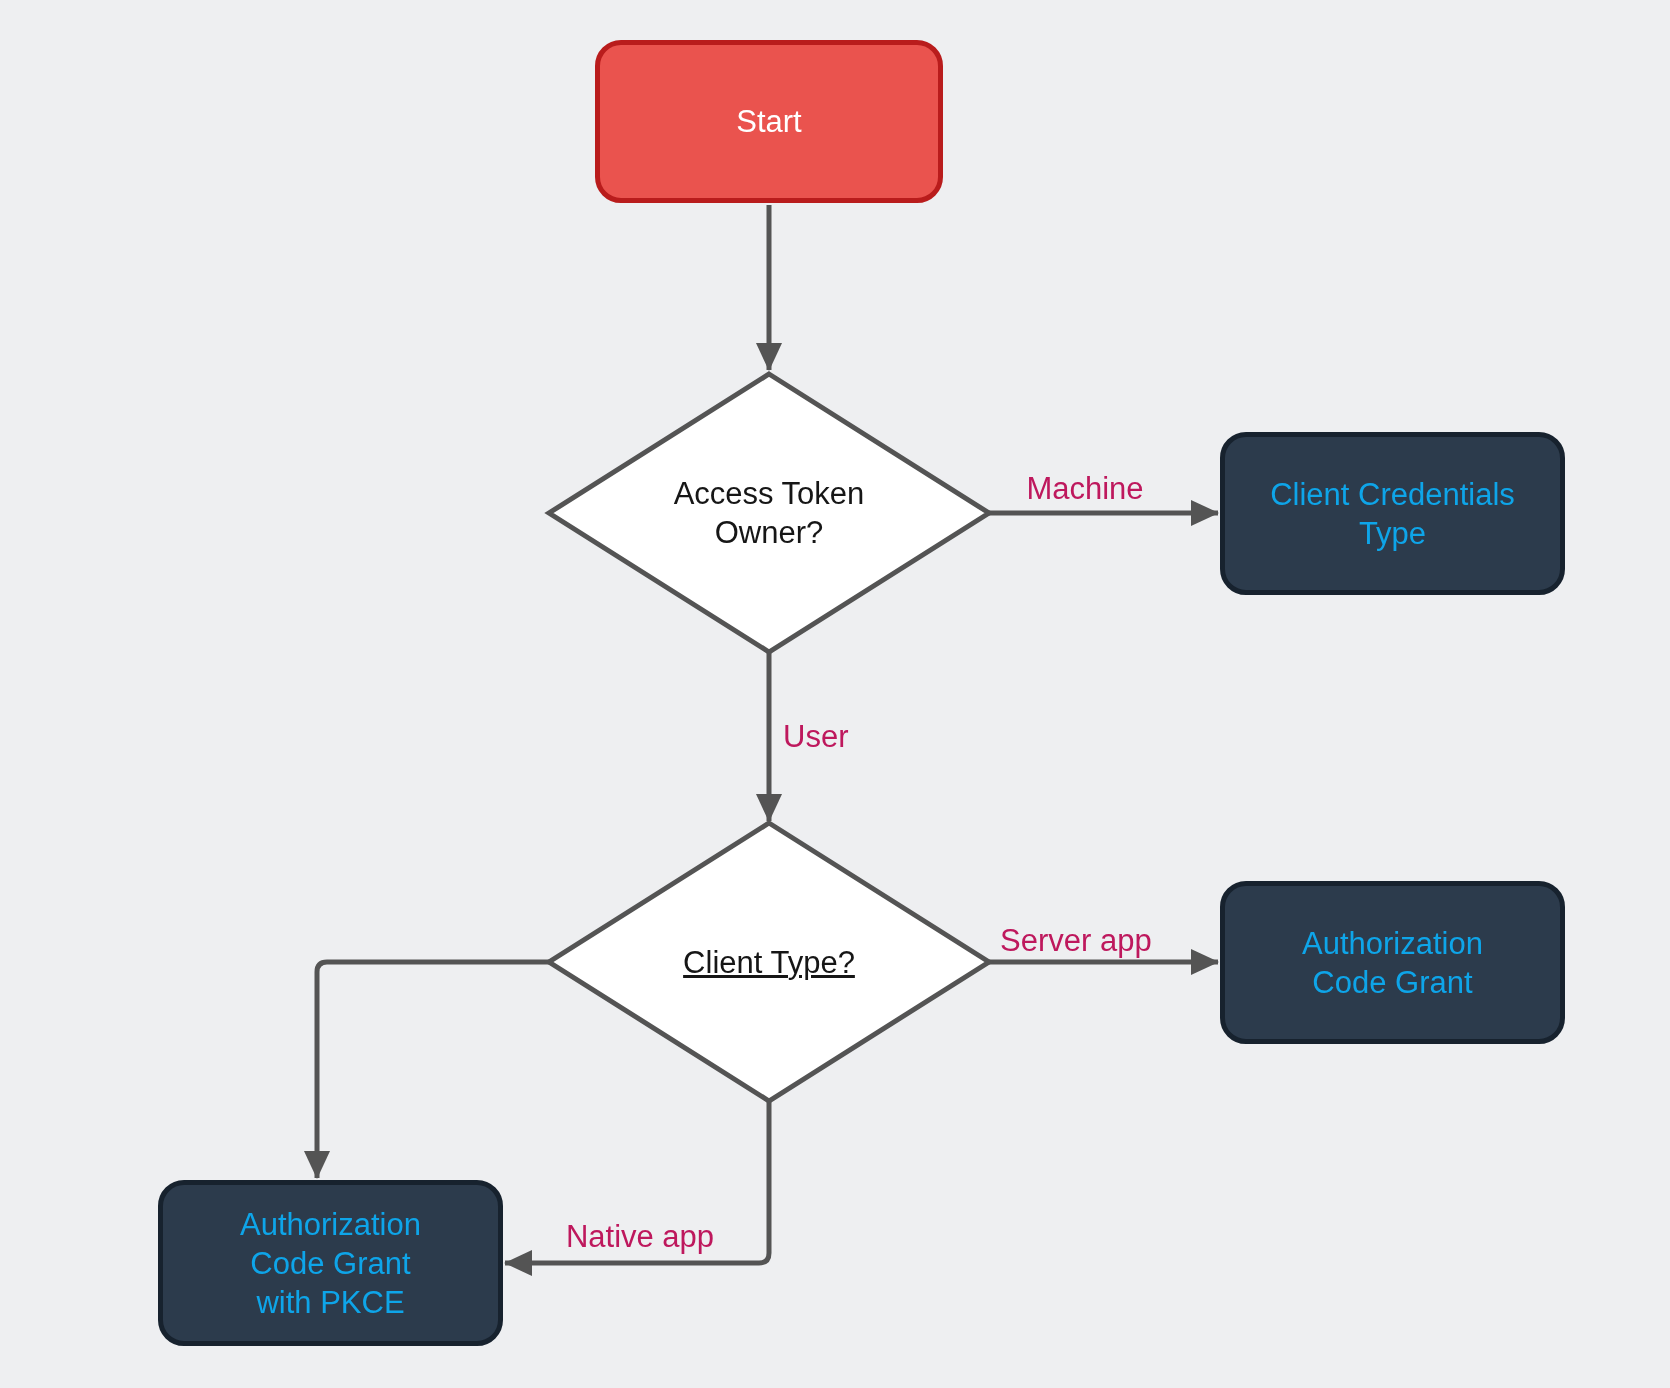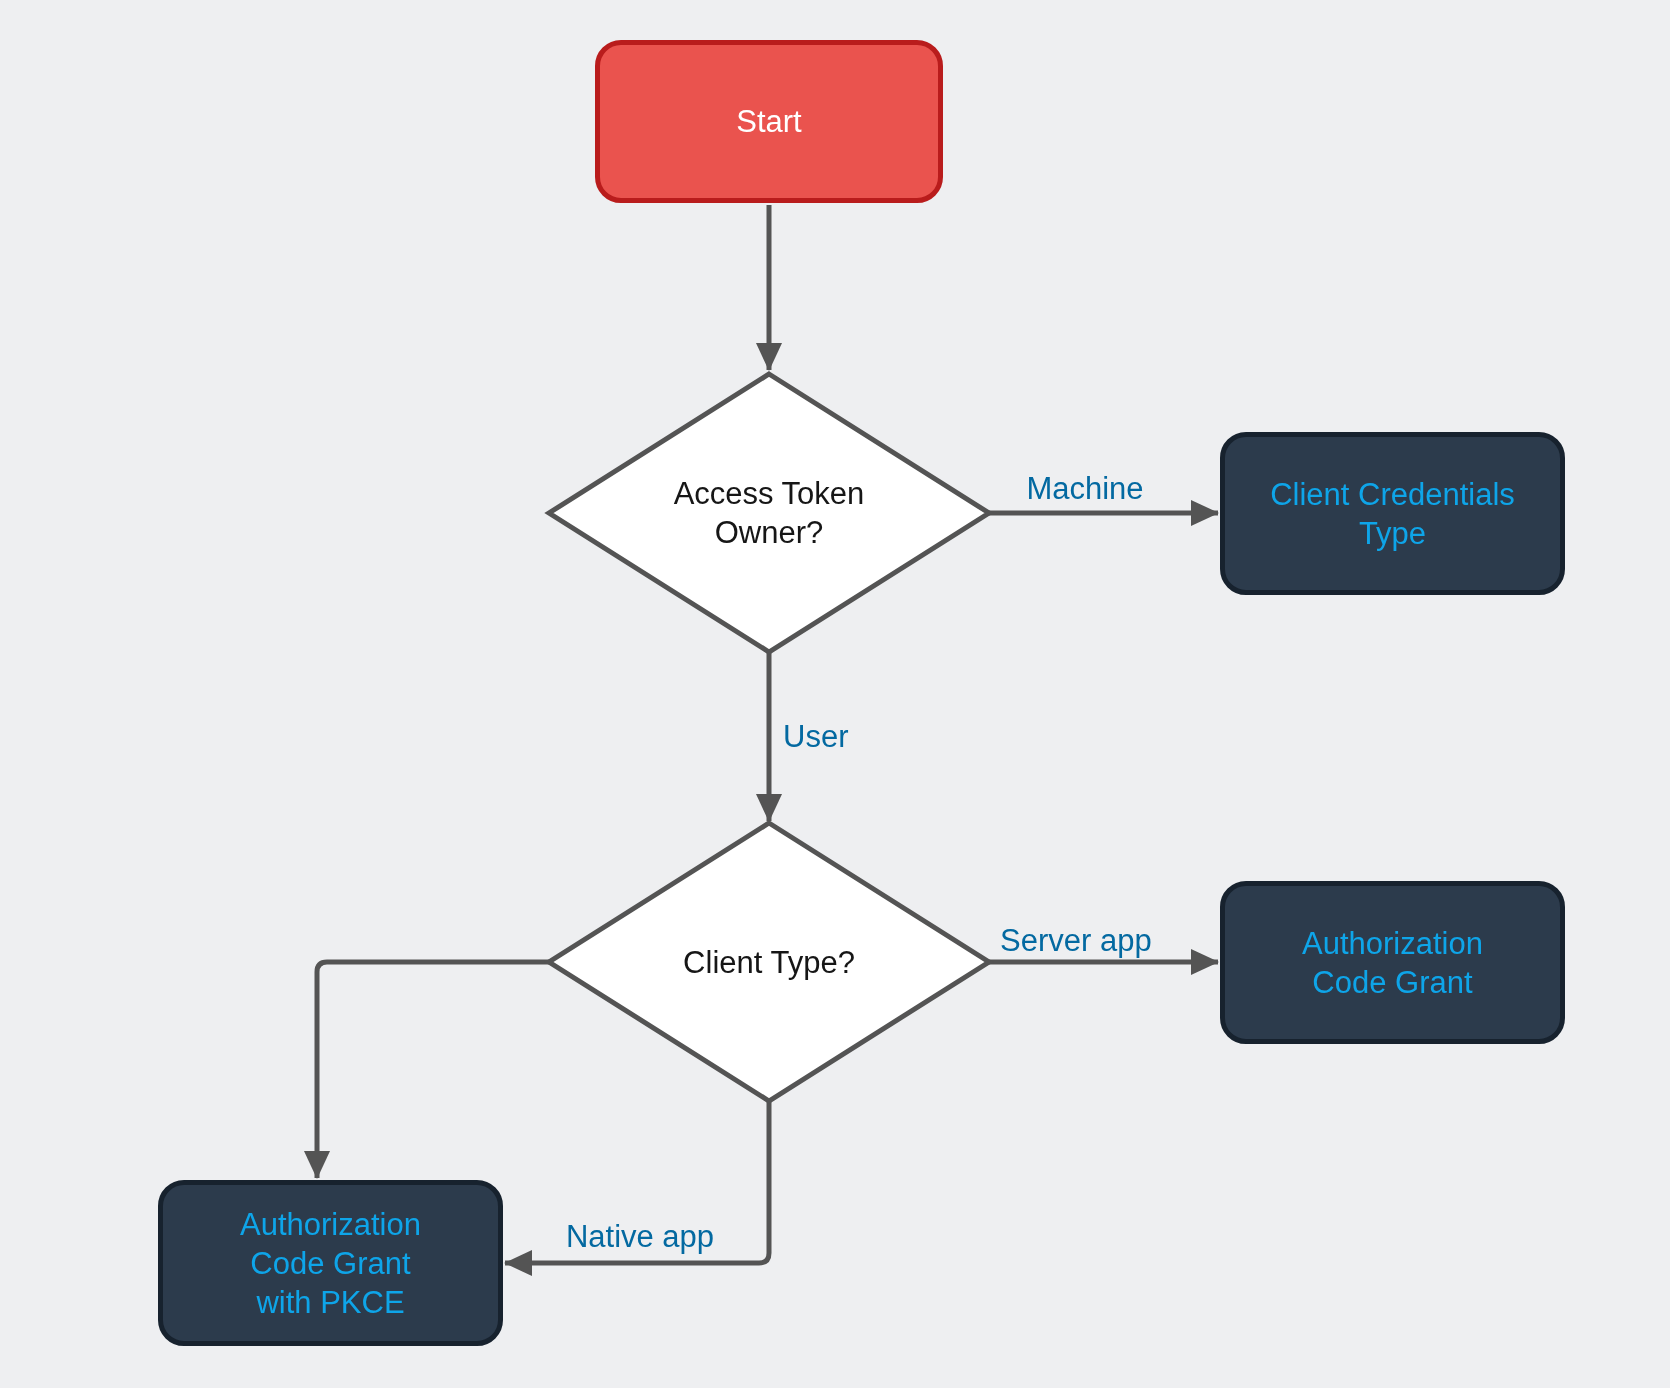--- a/index.html
+++ b/index.html
@@ -67,26 +67,26 @@
     align-items: center;
     justify-content: center;
     text-align: center;
     font-size: 31px;
     line-height: 39px;
     color: #161616;
     width: 440px; height: 278px;
     pointer-events: none;
   }
   .dtext--owner { left: 549px; top: 374px; }
-  .dtext--type  { left: 549px; top: 823px; }
+  .dtext--type  { left: 549px; top: 823px; text-decoration: underline; }
   .elabel {
     position: absolute;
     font-size: 31px;
     line-height: 37px;
-    color: #0369a1;
+    color: #be185d;
     white-space: nowrap;
   }
   .elabel--machine { left: 1000px; top: 470px; width: 170px; text-align: center; }
   .elabel--user    { left: 783px;  top: 718px; }
   .elabel--server  { left: 1000px; top: 922px; width: 170px; text-align: left; }
   .elabel--browser { left: 327px;  top: 874px; width: 220px; text-align: center; white-space: normal; }
   .elabel--native  { left: 560px;  top: 1218px; width: 160px; text-align: center; }
 </style>
 </head>
 <body>

